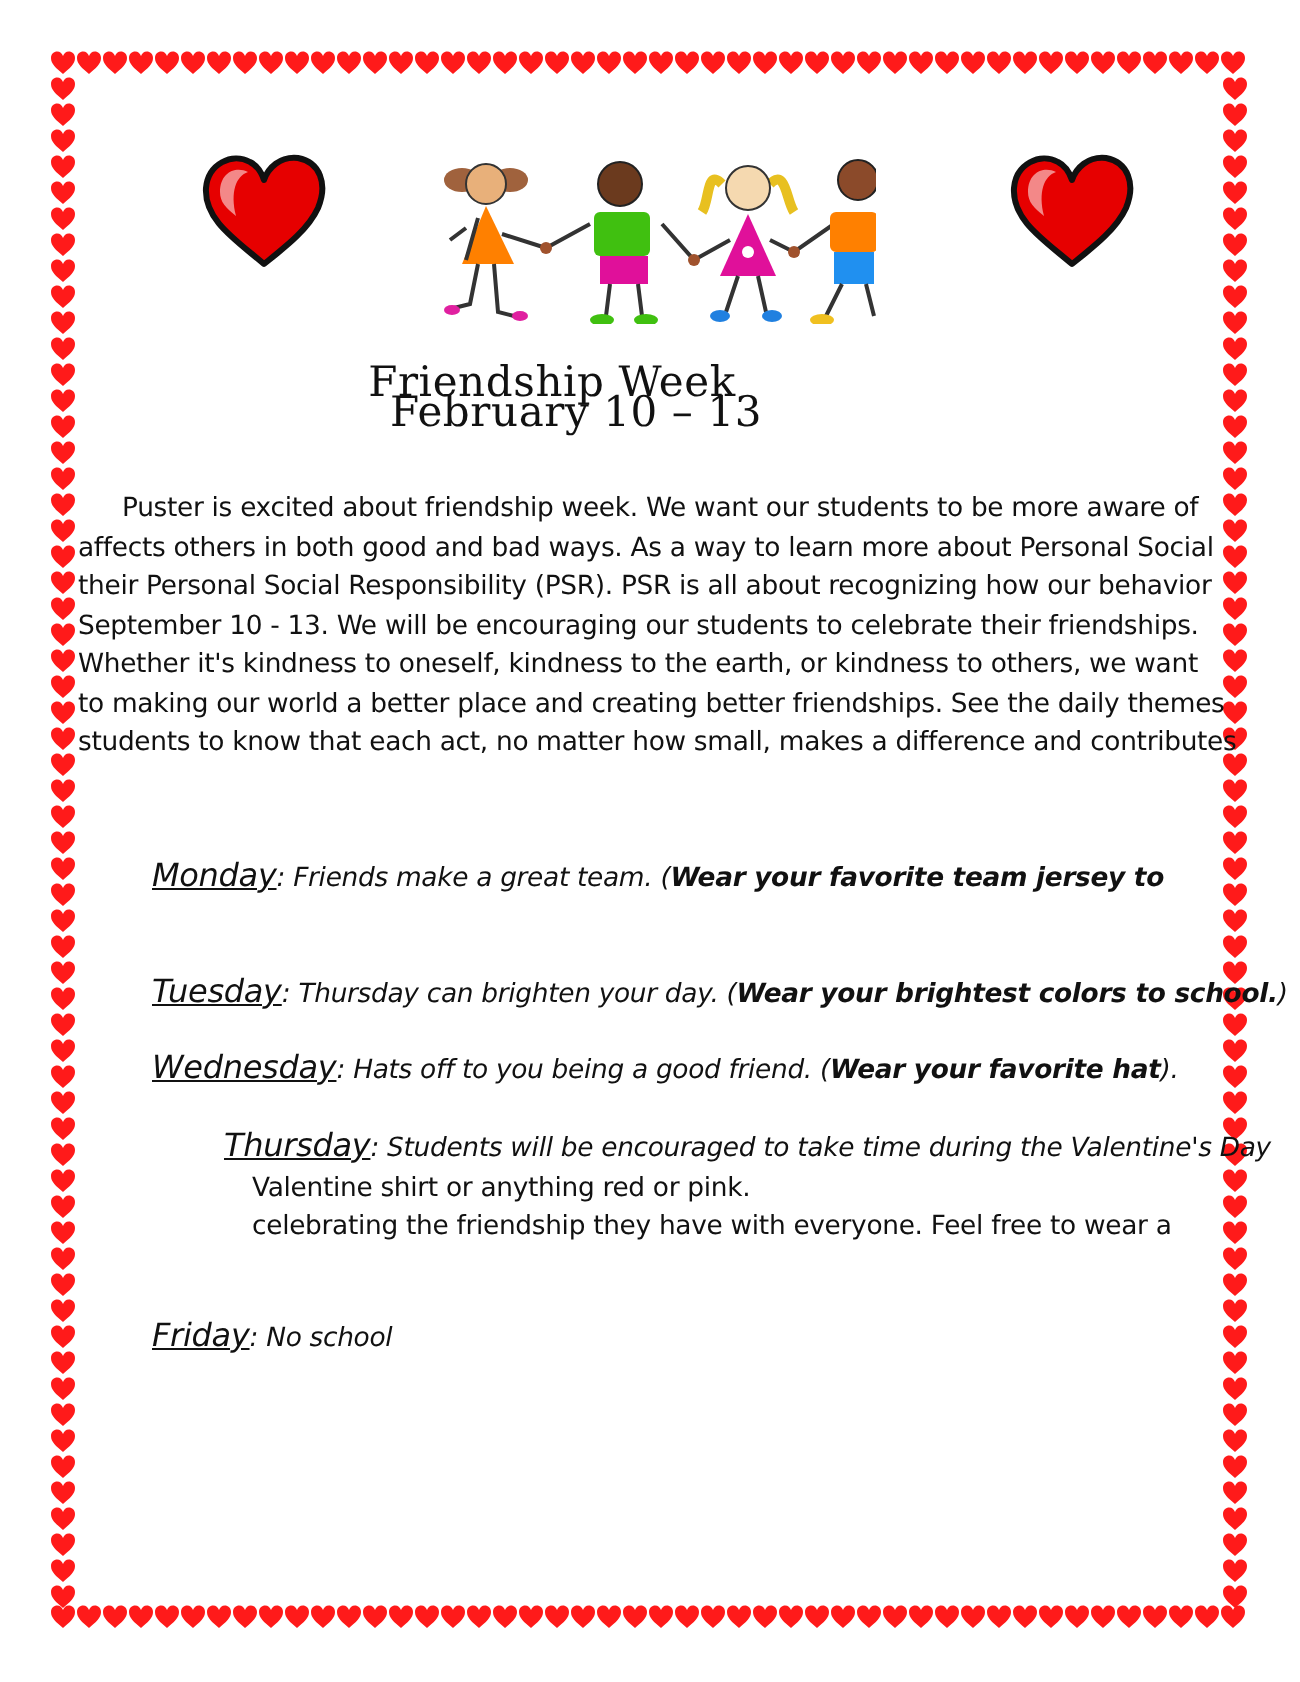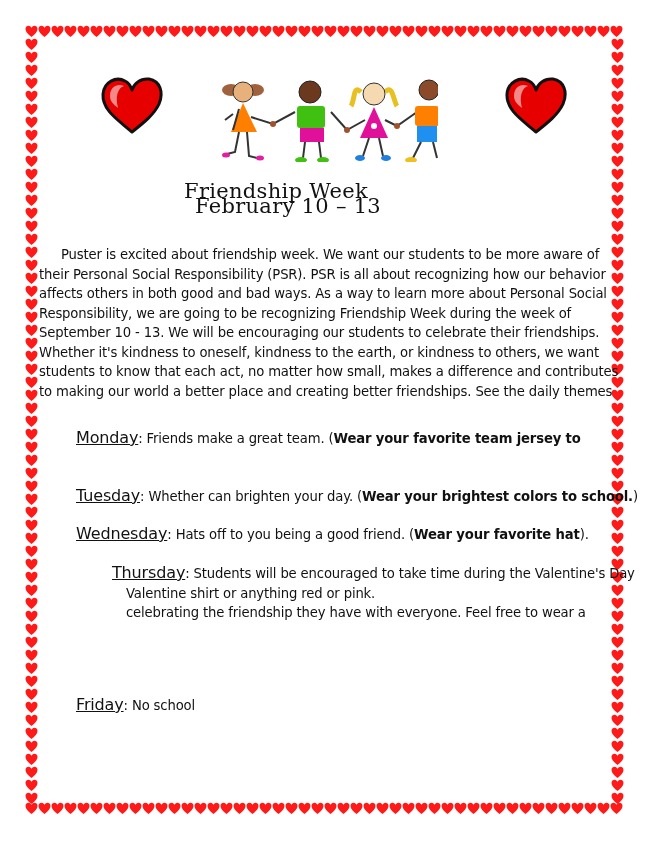--- a/index.html
+++ b/index.html
@@ -12,21 +12,21 @@
   .big-heart { position: absolute; width: 68px; height: 62px; }
   .kids { position: absolute; left: 213px; top: 70px; width: 225px; height: 92px; }
   .title { position: absolute; left: 0; width: 552px; text-align: center;
            font-family: "DejaVu Serif", serif; font-size: 21px; line-height: 23px; color: #111; letter-spacing: 0.3px; }
   .para { position: absolute; left: 39px; top: 245px; width: 580px;
           font-size: 13.2px; line-height: 19.5px; letter-spacing: -0.15px; }
   .para .line { display: block; white-space: nowrap; }
   .day { position: absolute; left: 76px; width: 540px; font-size: 13.2px; line-height: 19.5px; letter-spacing: -0.15px; }
   .day .dname { font-size: 16px; text-decoration: underline; }
   .day .line2 { display: block; padding-left: 14px; white-space: nowrap; }
-  .day .line1 { white-space: nowrap; }
+  .day .line1 { white-space: nowrap; font-style: italic; }
   b { font-weight: bold; }
 </style>
 </head>
 <body>
 
 <div class="border-row" id="border-top" style="top:25px;">
     <svg class="bh" viewBox="0 0 13 13">
       <path d="M6.5 12 C3 9,0.5 7,0.5 4 C0.5 2,2 0.8,3.6 0.8 C5 0.8,6 1.8,6.5 3 C7 1.8,8 0.8,9.4 0.8 C11 0.8,12.5 2,12.5 4 C12.5 7,10 9,6.5 12 Z" fill="#ff1a1a"></path>
     </svg>
     <svg class="bh" viewBox="0 0 13 13">
@@ -709,42 +709,41 @@
   <rect x="204" y="56" width="20" height="16" fill="#2090f0"></rect>
   <path d="M208 72 L200 88 M220 72 L224 88" stroke="#333" stroke-width="2"></path>
   <ellipse cx="198" cy="90" rx="6" ry="3" fill="#f0c020"></ellipse>
 </svg>
 
 <div class="title" style="top:180px;">Friendship Week</div>
 <div class="title" style="top:195px;padding-left:12px;">February 10 – 13</div>
 
 <div class="para">
   <span class="line" style="padding-left:22px;">Puster is excited about friendship week.  We want our students to be more aware of</span>
+  <span class="line">affects others in both good and bad ways. As a way to learn more about Personal Social</span>
   <span class="line">their Personal Social Responsibility (PSR).  PSR is all about recognizing how our behavior</span>
-  <span class="line">affects others in both good and bad ways. As a way to learn more about Personal Social</span>
-  <span class="line">Responsibility, we are going to be recognizing Friendship Week during the week of</span>
   <span class="line">September 10 - 13. We will be encouraging our students to celebrate their friendships.</span>
   <span class="line">Whether it's kindness to oneself, kindness to the earth, or kindness to others, we want</span>
+  <span class="line">to making our world a better place and creating better friendships.  See the daily themes</span>
   <span class="line">students to know that each act, no matter how small, makes a difference and contributes</span>
-  <span class="line">to making our world a better place and creating better friendships.  See the daily themes</span>
 </div>
 
 <div class="day" style="top:428px;">
   <span class="line1"><span class="dname">Monday</span><span>:  Friends make a great team.  (</span><b>Wear your favorite team jersey to</b></span>
 </div>
 
 <div class="day" style="top:486px;">
-  <span class="line1"><span class="dname">Tuesday</span><span>: Whether can brighten your day. (</span><b>Wear your brightest colors to school.</b><span>)</span></span>
+  <span class="line1"><span class="dname">Tuesday</span><span>: Thursday can brighten your day. (</span><b>Wear your brightest colors to school.</b><span>)</span></span>
 </div>
 
 <div class="day" style="top:524px;">
   <span class="line1"><span class="dname">Wednesday</span><span>:  Hats off to you being a good friend.  (</span><b>Wear your favorite hat</b><span>).</span></span>
 </div>
 
 <div class="day" style="top:563px;margin-left:36px;">
   <span class="line1"><span class="dname">Thursday</span><span>:  Students will be encouraged to take time during the Valentine's Day</span></span>
   <span class="line2">Valentine shirt or anything red or pink.</span>
   <span class="line2">celebrating the friendship they have with everyone.  Feel free to wear a</span>
 </div>
 
-<div class="day" style="top:658px;margin-top:37px;">
+<div class="day" style="top:658px;">
   <span class="line1"><span class="dname">Friday</span><span>:  No school</span></span>
 </div>
 
 </body></html>

